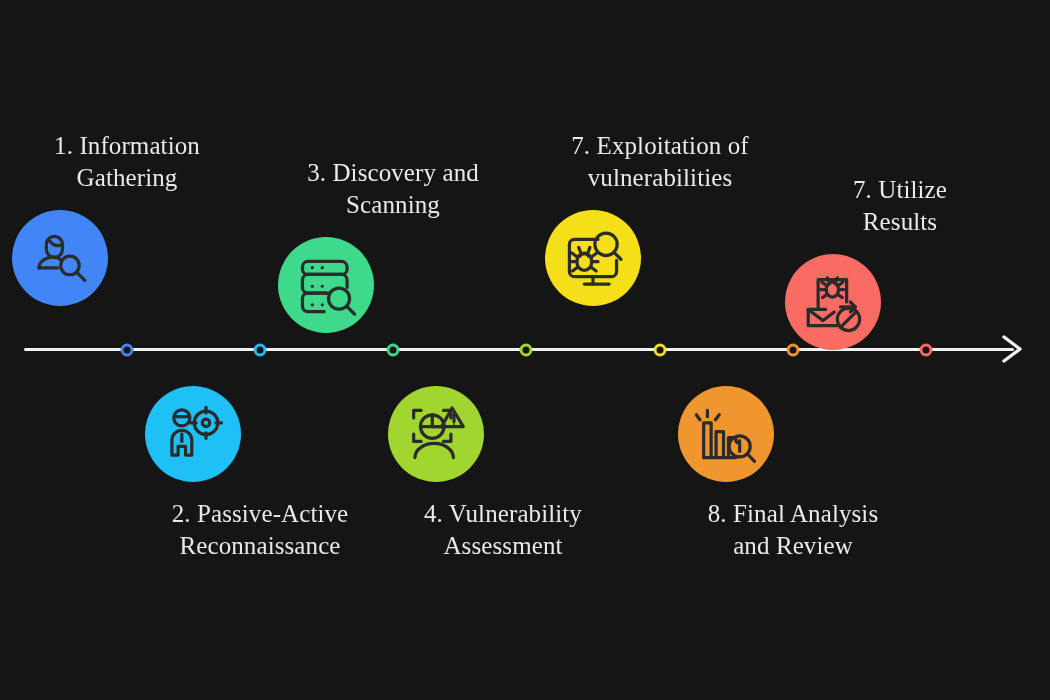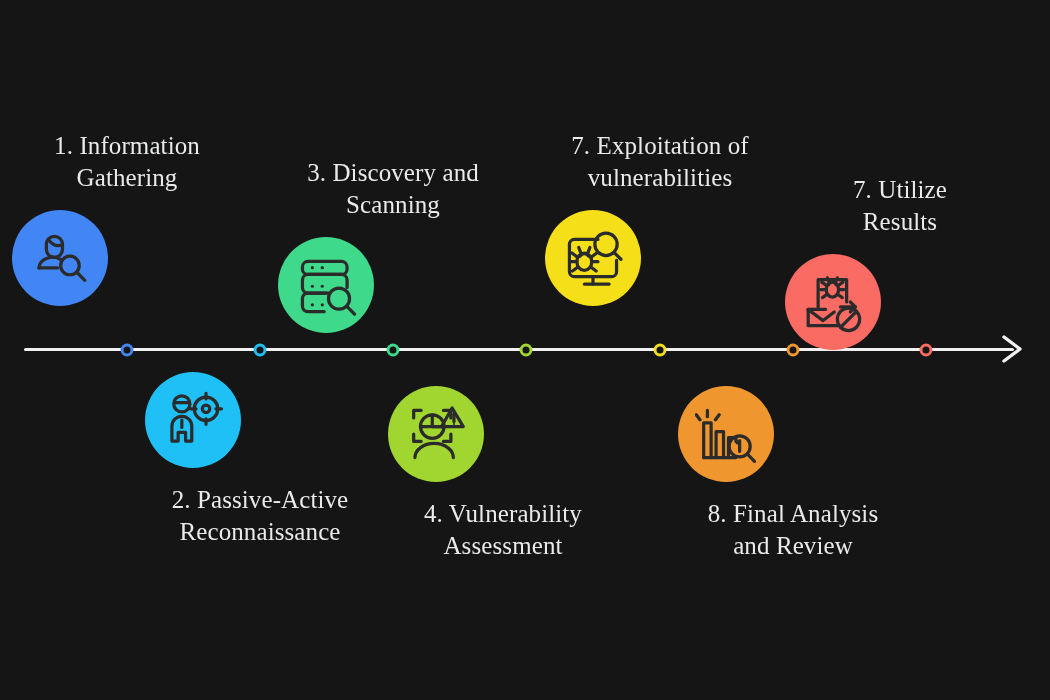--- a/index.html
+++ b/index.html
@@ -125,21 +125,21 @@
   <div id="steps-holder">
       <div class="step top" style="left: 12px; top: 130px;">
         <div class="step-label">1. Information
 Gathering</div>
         <div class="badge" style="background: rgb(66, 133, 244);">
           <svg viewBox="0 0 100 100">
             <use xlink:href="#sym-user-search-icon"></use>
           </svg>
         </div>
       </div>
-      <div class="step bottom" style="left: 145px; top: 372px;">
+      <div class="step bottom" style="left: 145px; top: 386px;">
         <div class="badge" style="background: rgb(30, 192, 245);">
           <svg viewBox="0 0 100 100">
             <use xlink:href="#sym-person-target-icon"></use>
           </svg>
         </div>
         <div class="step-label">2. Passive-Active
 Reconnaissance</div>
       </div>
       <div class="step top" style="left: 278px; top: 130px; margin-top: 27px;">
         <div class="step-label">3. Discovery and

